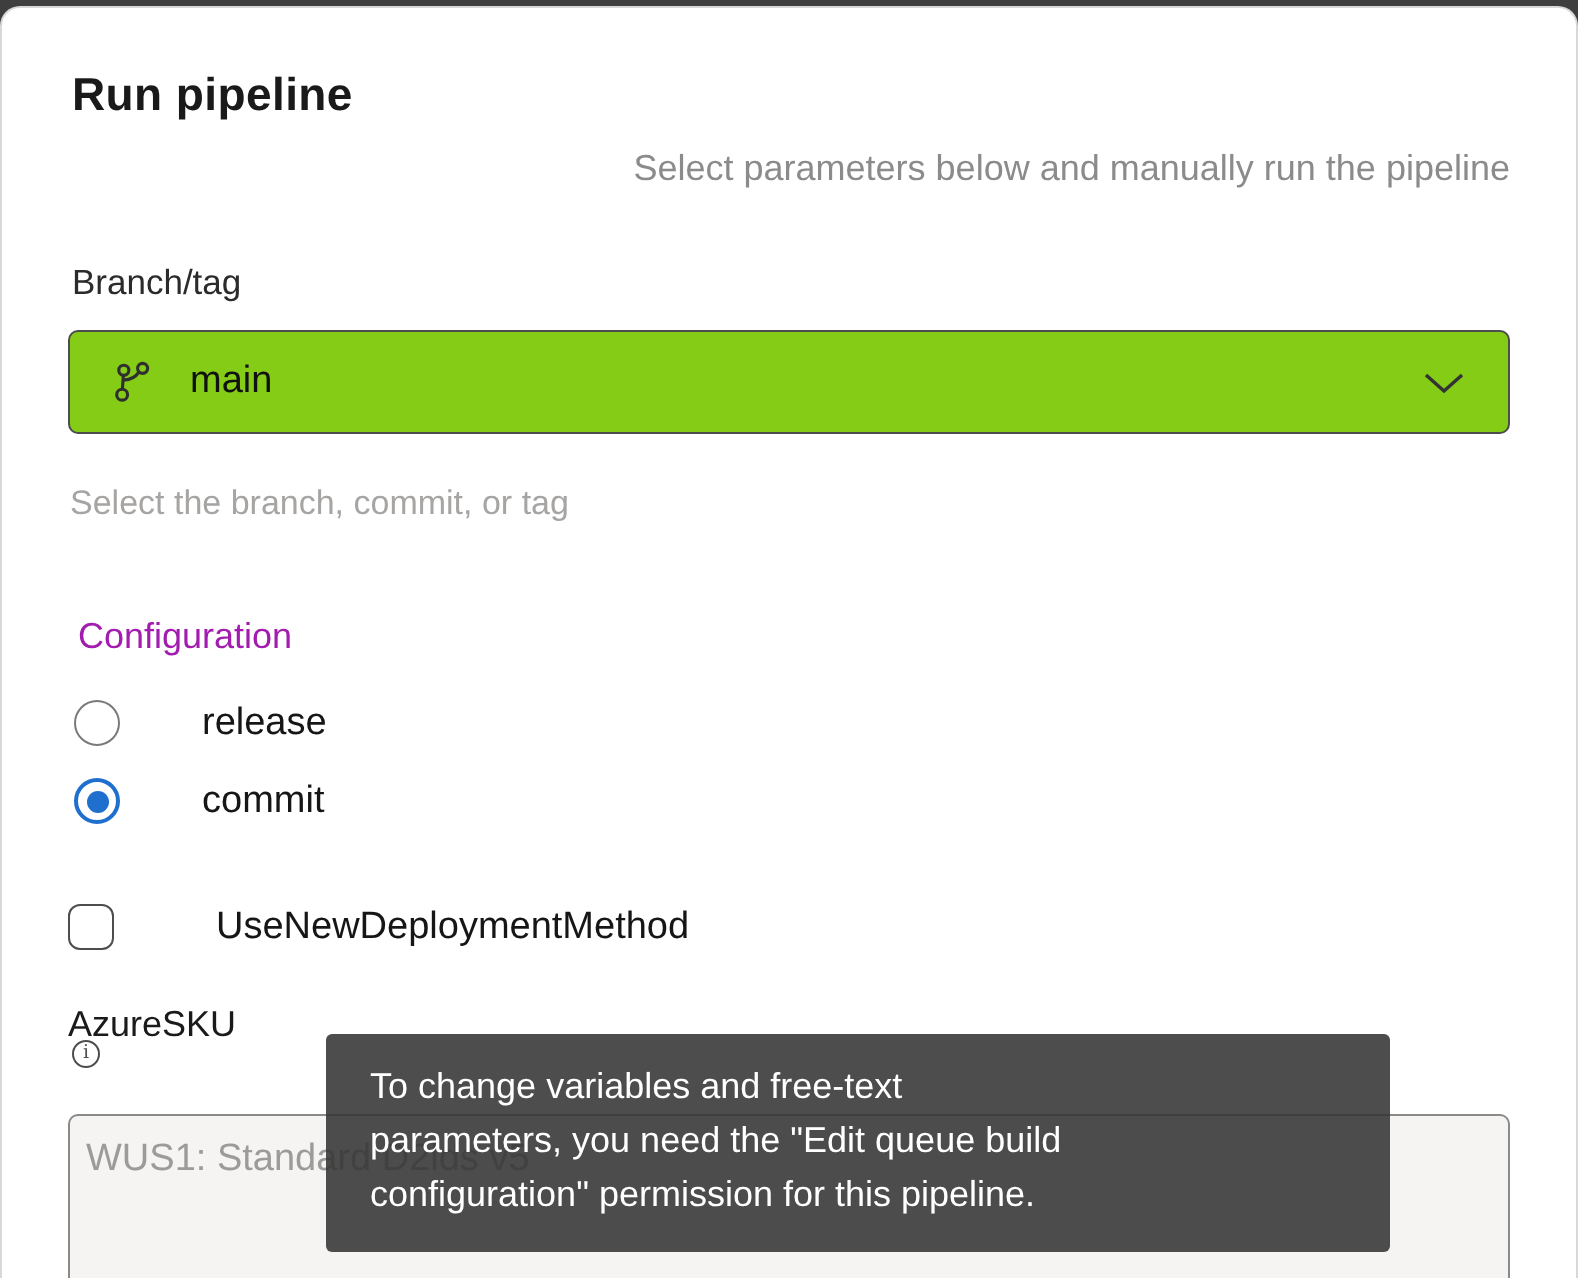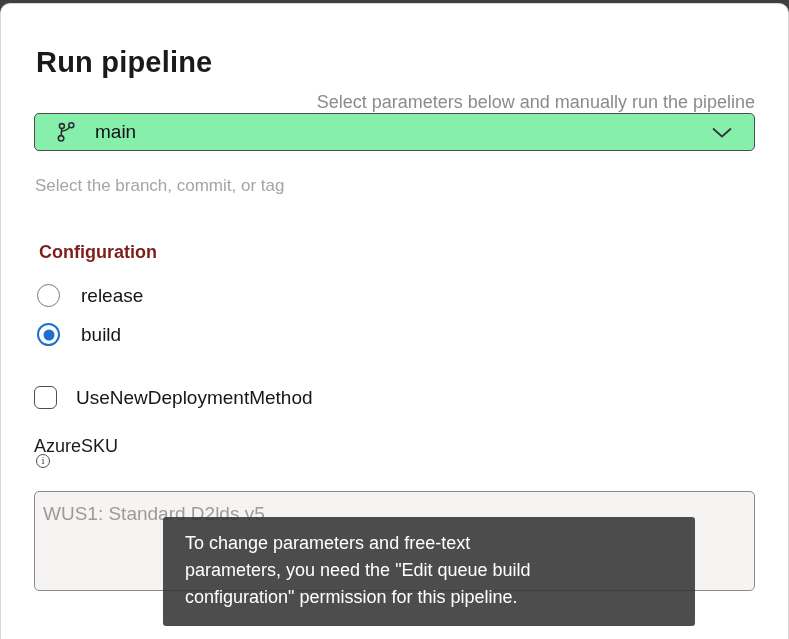--- a/index.html
+++ b/index.html
@@ -12,61 +12,61 @@
   }
   .panel{
     position:absolute;top:3px;left:0;right:0;height:636px;
     background:#ffffff;
     border:1px solid #d8d8d8;border-bottom:none;
     border-radius:10px 10px 0 0;
     box-sizing:border-box;
     padding:30px 33px 0 33px;
   }
   .title{
-    font-size:29px;font-weight:700;color:#1a1a1a;
-    margin:12px 0 13px 2px;letter-spacing:.2px;
+    font-size:23px;font-weight:700;color:#1a1a1a;
+    margin:0 0 13px 2px;letter-spacing:.2px;
   }
   .subtitle{
     font-size:18px;color:#8b8b8b;margin:0 0 0 2px;text-align:right;
   }
   .field-label{
     margin:36px 0 13px 2px;font-size:17.5px;color:#2b2b2b;
   }
   .combo{
-    height:38px;box-sizing:border-box;
+    height:52px;box-sizing:border-box;
     border:1px solid #4d4d4d;border-radius:5px;
     display:flex;align-items:center;
-    padding:0 20px 0 20px;background:#86efac;cursor:pointer;
+    padding:0 20px 0 20px;background:#84cc16;cursor:pointer;
   }
   .combo-icon{width:23px;height:23px;display:inline-flex;flex:0 0 auto;}
   .combo-value{margin-left:17px;font-size:19px;color:#111;}
   .combo-chevron{margin-left:auto;display:inline-flex;width:24px;height:14px;}
   .helper{
     margin:25px 0 0 1px;font-size:17px;color:#a7a5a3;
   }
   .config-label{
-    margin:46px 0 0 5px;font-size:18px;color:#7f1d1d;font-weight:bold;
+    margin:46px 0 0 5px;font-size:18px;color:#a21caf;
   }
   .radio-row{
-    display:flex;align-items:center;margin:16px 0 0 3px;cursor:pointer;
+    display:flex;align-items:center;margin:16px 0 0 3px;cursor:pointer;gap:20px;
   }
   .radio-row.first{margin-top:21px;}
   .radio{
     width:23px;height:23px;box-sizing:border-box;flex:0 0 auto;
     border:1.5px solid #7a7a7a;border-radius:50%;position:relative;background:#fff;
   }
   .radio.selected{border:2.6px solid var(--accent,#1f6fce);}
   .radio.selected::after{
     content:"";position:absolute;left:50%;top:50%;
     width:11px;height:11px;border-radius:50%;
     background:var(--accent,#1f6fce);transform:translate(-50%,-50%);
   }
   .radio-label{margin-left:21px;font-size:19px;color:#161616;}
   .checkbox-row{
-    display:flex;align-items:center;margin:40px 0 0 0;cursor:pointer;
+    display:flex;align-items:center;margin:40px 0 0 0;cursor:pointer;gap:32px;
   }
   .checkbox{
     width:23px;height:23px;box-sizing:border-box;flex:0 0 auto;
     border:1.5px solid #4d4d4d;border-radius:6px;background:#fff;
   }
   .checkbox-label{margin-left:19px;font-size:19px;color:#161616;}
   .sku-row{
     display:flex;align-items:flex-start;margin:27px 0 0 0;flex-direction:column;
   }
   .sku-label{font-size:18px;color:#1a1a1a;}
@@ -94,20 +94,21 @@
   .tooltip-line{white-space:nowrap;}
 </style>
 </head>
 <body>
 
 <div class="panel">
 
   <h1 class="title">Run pipeline</h1>
   <div class="subtitle">Select parameters below and manually run the pipeline</div>
 
+  <div class="field-label">Branch/tag</div>
 
   <div class="combo">
     <span class="combo-icon">
       <svg viewBox="0 0 22 22" width="23" height="23" fill="none" stroke="#2f2f2f" stroke-width="1.5">
         <circle cx="5.8" cy="16.6" r="2.6"></circle>
         <circle cx="6.6" cy="4.9" r="2.4"></circle>
         <circle cx="15.6" cy="4.0" r="2.4"></circle>
         <path d="M5.9 14 L6.4 7.3"></path>
         <path d="M6.5 9.6 C9.6 9.4 12.4 8 13.7 5.9"></path>
       </svg>
@@ -124,36 +125,36 @@
 
   <div class="config-label">Configuration</div>
 
   <div class="radio-row first">
     <span class="radio"></span>
     <span class="radio-label">release</span>
   </div>
 
   <div class="radio-row">
     <span class="radio selected"></span>
-    <span class="radio-label">build</span>
+    <span class="radio-label">commit</span>
   </div>
 
   <div class="checkbox-row">
     <span class="checkbox"></span>
     <span class="checkbox-label">UseNewDeploymentMethod</span>
   </div>
 
   <div class="sku-row">
     <span class="sku-label">AzureSKU</span>
     <span class="info-icon">i</span>
   </div>
 
   <div class="listbox">
     <div class="list-item">WUS1: Standard D2lds v5</div>
   </div>
 
 </div>
 
 <div class="tooltip">
-  <div class="tooltip-line">To change parameters and free-text</div>
+  <div class="tooltip-line">To change variables and free-text</div>
   <div class="tooltip-line">parameters, you need the "Edit queue build</div>
   <div class="tooltip-line">configuration" permission for this pipeline.</div>
 </div>
 
 </body></html>

